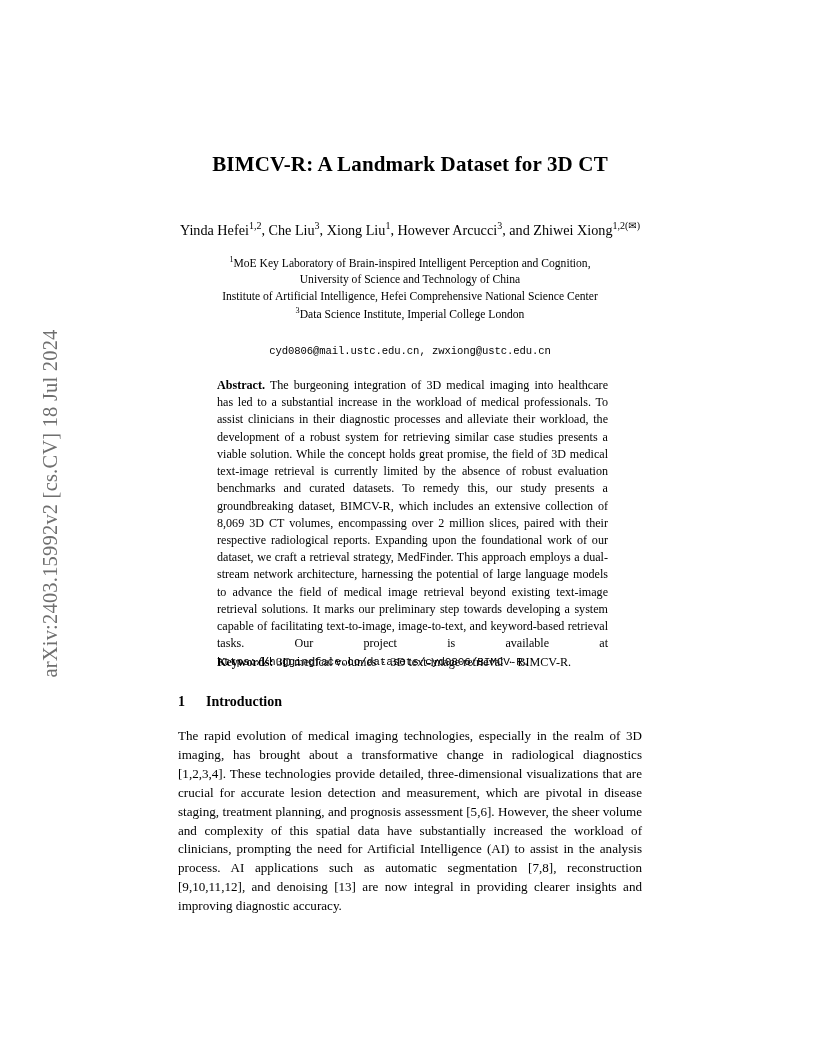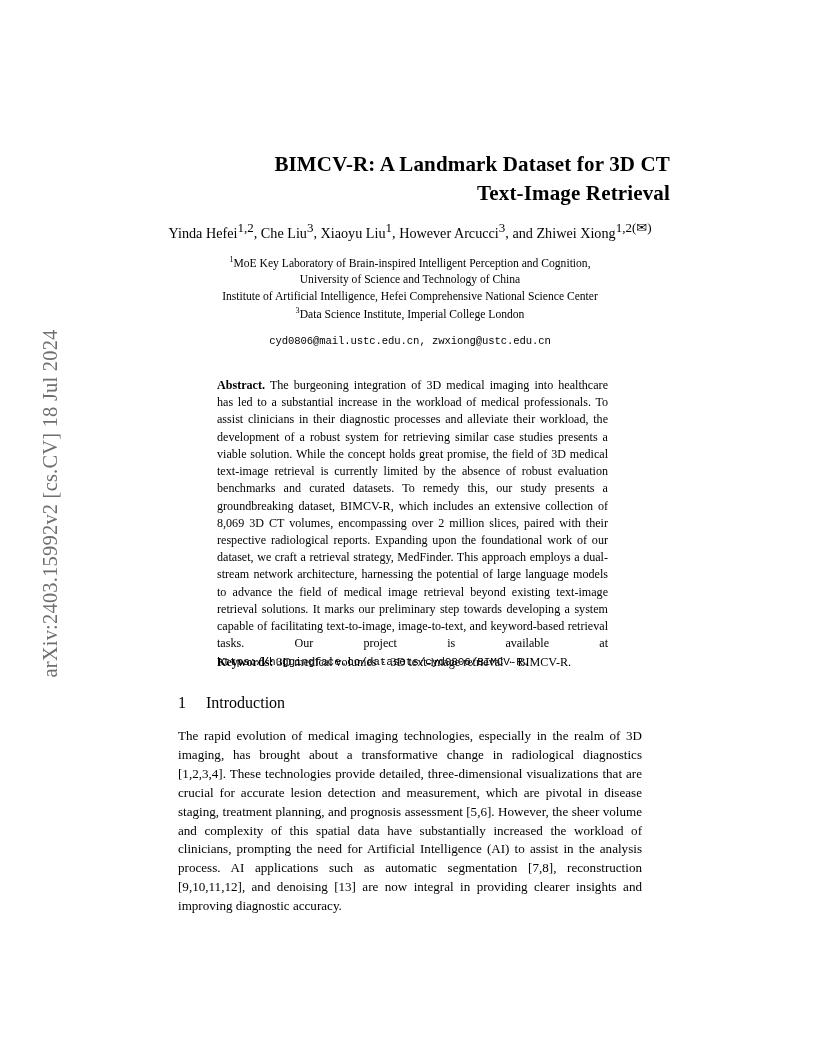--- a/index.html
+++ b/index.html
@@ -39,52 +39,52 @@
     letter-spacing: 0.2px;
     white-space: nowrap;
   }
 
   
   .title {
     position: absolute;
     left: 150px;
     top: 150px;
     width: 520px;
-    text-align: right;
+    text-align: center;
     font-size: 21px;
     font-weight: bold;
     line-height: 1.38;
     letter-spacing: 0.15px;
   }
 
   
   .authors {
     position: absolute;
     left: 150px;
     top: 219px;
     width: 520px;
     text-align: center;
     font-size: 14.2px;
     line-height: 1.4;
   }
-  .authors sup { font-size: 13px; }
+  .authors sup { font-size: 10px; }
 
   
   .affiliations {
     position: absolute;
     left: 140px;
     top: 254px;
     width: 540px;
     text-align: center;
     font-size: 11.6px;
     line-height: 1.42;
   }
   .affiliations sup { font-size: 8.2px; }
   .emails {
-    margin-top: 10px;
+    margin-top: 20px;
     font-family: "Liberation Mono", "DejaVu Sans Mono", monospace;
     font-size: 10.6px;
     letter-spacing: -0.1px;
   }
 
   
   .abstract {
     position: absolute;
     left: 217px;
     top: 377px;
@@ -111,22 +111,22 @@
   }
   .keywords .lead { font-weight: bold; }
   .keywords .sep { padding: 0 5px; }
 
   
   .section-head {
     position: absolute;
     left: 178px;
     top: 694px;
     width: 464px;
-    font-size: 16px;
-    font-weight: normal;
+    font-size: 14px;
+    font-weight: bold;
   }
   .section-head .num { display: inline-block; min-width: 28px; }
 
   .body-para {
     position: absolute;
     left: 178px;
     top: 727px;
     width: 464px;
     font-size: 13.1px;
     line-height: 1.445;
@@ -138,25 +138,24 @@
 <body>
 
 <div class="page">
 
   <div class="arxiv-stamp">
     <div class="stamp-text">arXiv:2403.15992v2  [cs.CV]  18 Jul 2024</div>
   </div>
 
   <div class="title">
     <div>BIMCV-R: A Landmark Dataset for 3D CT</div>
-    <div>Text-Image Retrieval</div>
   </div>
 
   <div class="authors">
-    <span>Yinda Hefei</span><sup>1,2</sup><span>, </span><span>Che Liu</span><sup>3</sup><span>, </span><span>Xiaoyu Liu</span><sup>1</sup><span>, </span><span>However Arcucci</span><sup>3</sup><span>, and </span><span>Zhiwei Xiong</span><sup><span>1,2</span><span>(✉)</span></sup>
+    <span>Yinda Hefei</span><sup>1,2</sup><span>, </span><span>Che Liu</span><sup>3</sup><span>, </span><span>Xiong Liu</span><sup>1</sup><span>, </span><span>However Arcucci</span><sup>3</sup><span>, and </span><span>Zhiwei Xiong</span><sup><span>1,2</span><span>(✉)</span></sup>
   </div>
 
   <div class="affiliations">
     <div>
       <sup>1</sup><span>MoE Key Laboratory of Brain-inspired Intelligent Perception and Cognition,</span>
     </div>
     <div>University of Science and Technology of China</div>
     <div>Institute of Artificial Intelligence, Hefei Comprehensive National Science Center</div>
     <div>
       <sup>3</sup><span>Data Science Institute, Imperial College London</span>

